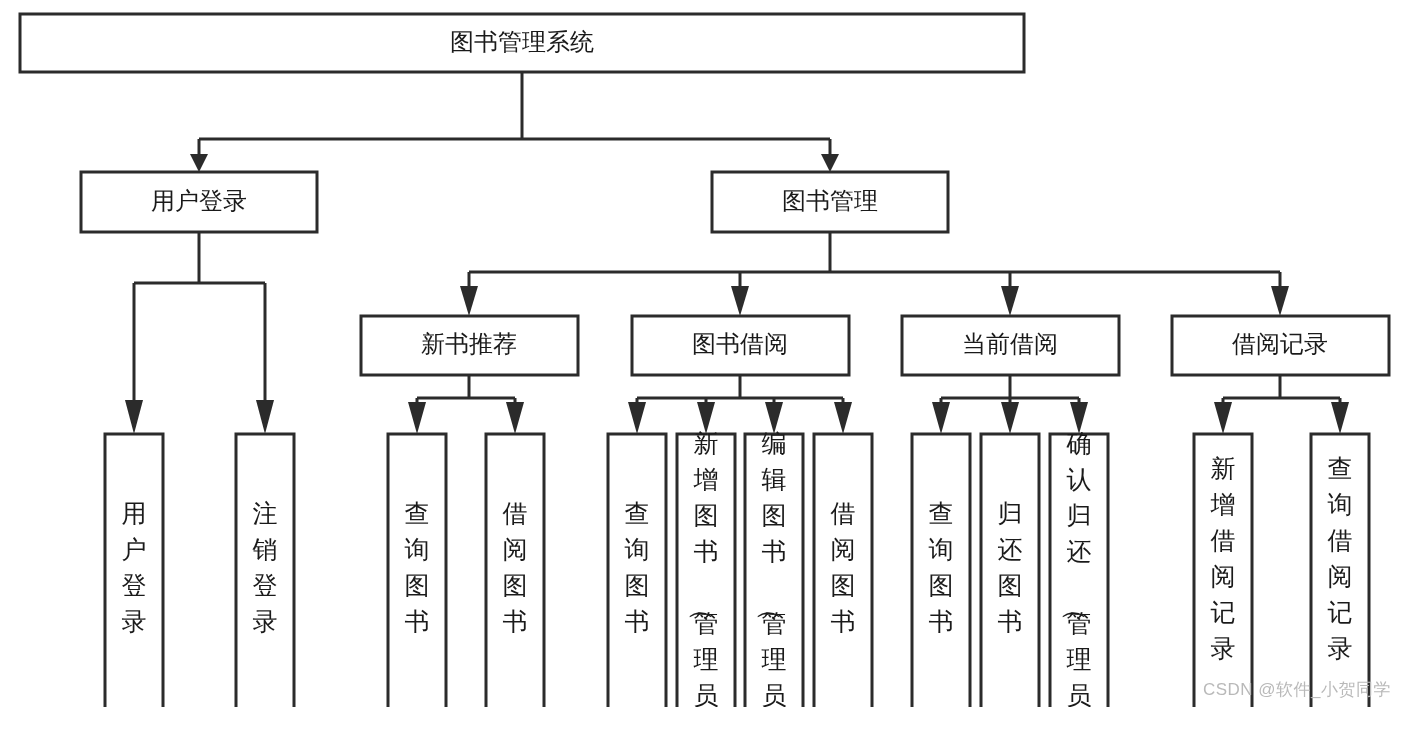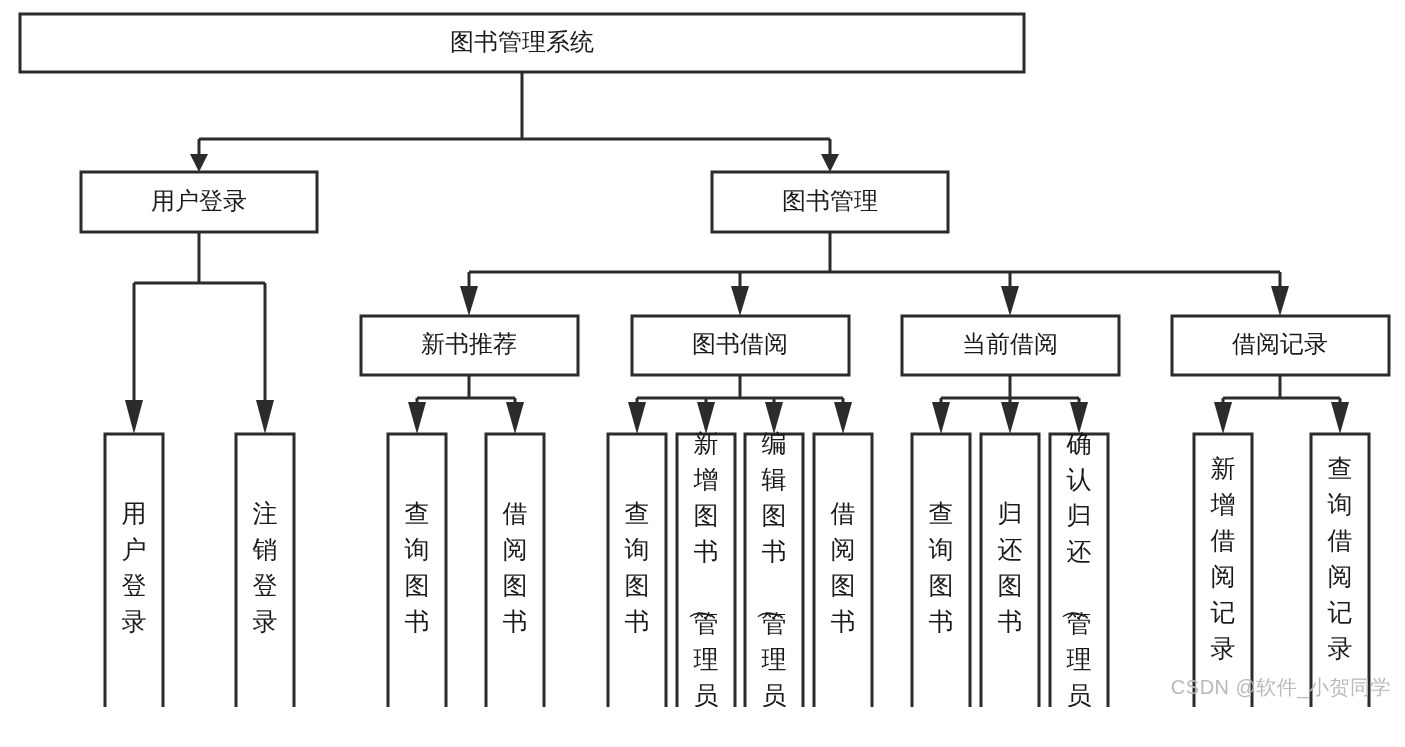--- a/index.html
+++ b/index.html
@@ -50,21 +50,21 @@
     font-family: "Liberation Sans", "DejaVu Sans", sans-serif;
     fill: #1a1a1a;
     font-size: 25px;
     text-anchor: middle;
   }
   .watermark {
     position: absolute;
     right: 14px;
     bottom: 6px;
     font-family: "Liberation Sans", "DejaVu Sans", sans-serif;
-    font-size: 20px;
+    font-size: 17px;
     color: #b9b9b9;
     letter-spacing: 0.5px;
     white-space: nowrap;
     pointer-events: none;
   }
 </style>
 </head>
 <body>
 
 <div id="diagram-root">

